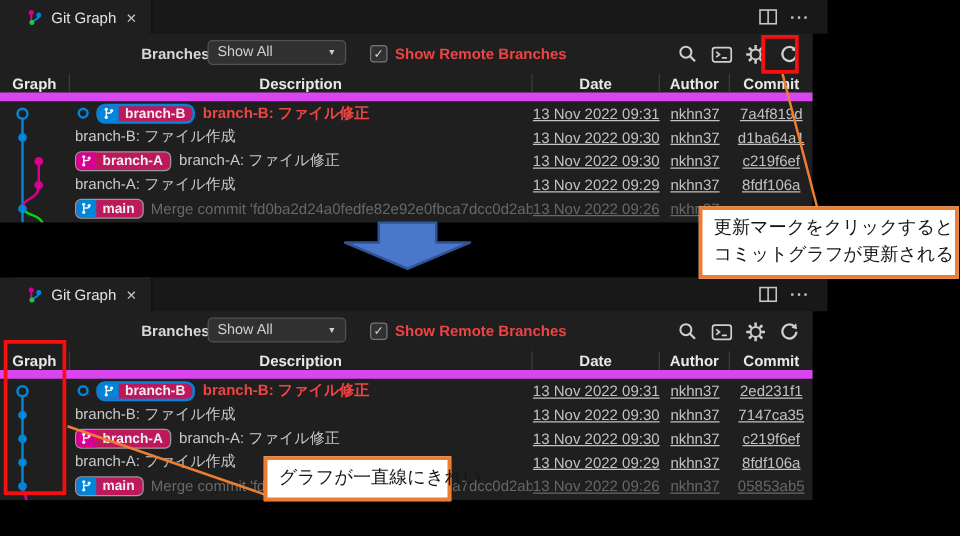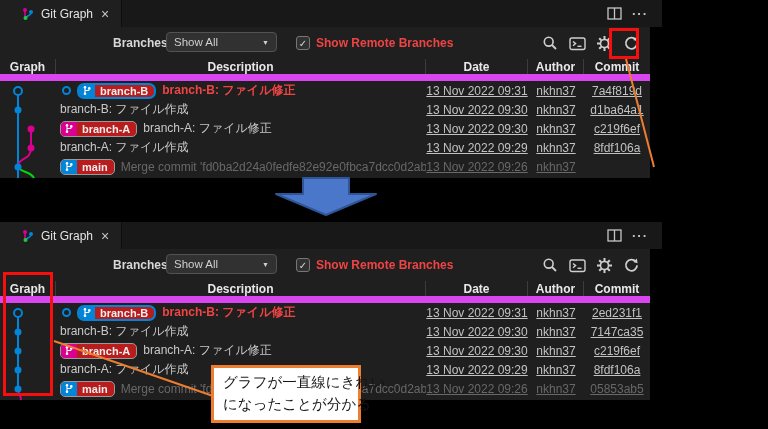--- a/index.html
+++ b/index.html
@@ -44,21 +44,21 @@
   .rows { position:absolute; left:0; top:81px; width:100%; }
   .grid-row { height:19px; }
   .cell { display:flex; align-items:center; font-size:12px; color:#c9c9c9; overflow:hidden; white-space:nowrap; }
   .cell.desc { padding-left:4px; }
   .cell.center { justify-content:center; font-size:12px; color:#c2c2c2;text-decoration:underline; }
   .row-bold .desc-text { font-weight:bold; color:#ef4444; }
   .row-dim .desc-text, .row-dim .cell-val { color:#686868; }
 
   .head-ring { width:9px; height:9px; border:2px solid #0085d9; border-radius:50%; margin:0 6px 0 2px; flex:none; }
   .ref { display:inline-flex; align-items:center; height:16px; border:1px solid #9a9a9a; border-radius:5px;
-         overflow:hidden; margin-right:6px; background:#b91c1c; flex:none; }
+         overflow:hidden; margin-right:6px; background:#be185d; flex:none; }
   .ref.current { border:2px solid #0085d9; border-radius:7px; }
   .ref-icon { width:16px; height:16px; display:flex; align-items:center; justify-content:center; flex:none; }
   .ref-icon.blue { background:#0085d9; } .ref-icon.magenta { background:#d9008f; }
   .ref-name { padding:0 6px 0 5px; font-size:11px; font-weight:bold; color:#eee; }
 
   .graph-svg { position:absolute; left:0; top:81px; }
 
   
   .hl-box { position:absolute; border:3px solid #f50f0f; z-index:6; }
   #hl-refresh { left:609px; top:28px; width:30px; height:31px; }
@@ -419,18 +419,21 @@
   </svg>
 
   <svg id="callout-lines" width="768" height="429" viewBox="0 0 768 429">
     <line x1="626" y1="59" x2="654" y2="167" stroke="#ED7D31" stroke-width="2"></line>
     <line x1="54" y1="341" x2="216" y2="397" stroke="#ED7D31" stroke-width="2"></line>
   </svg>
 
   <div class="hl-box" id="hl-refresh"></div>
   <div class="hl-box" id="hl-graph"></div>
 
+  <div class="note" id="note-refresh">
+    <div>更新マークをクリックすると</div>
+    <div>コミットグラフが更新される</div>
+  </div>
   <div class="note" id="note-graph">
     <div>グラフが一直線にきれい</div>
-    <div>になったことが分かる</div>
   </div>
 
 </div>
 
 </body></html>

